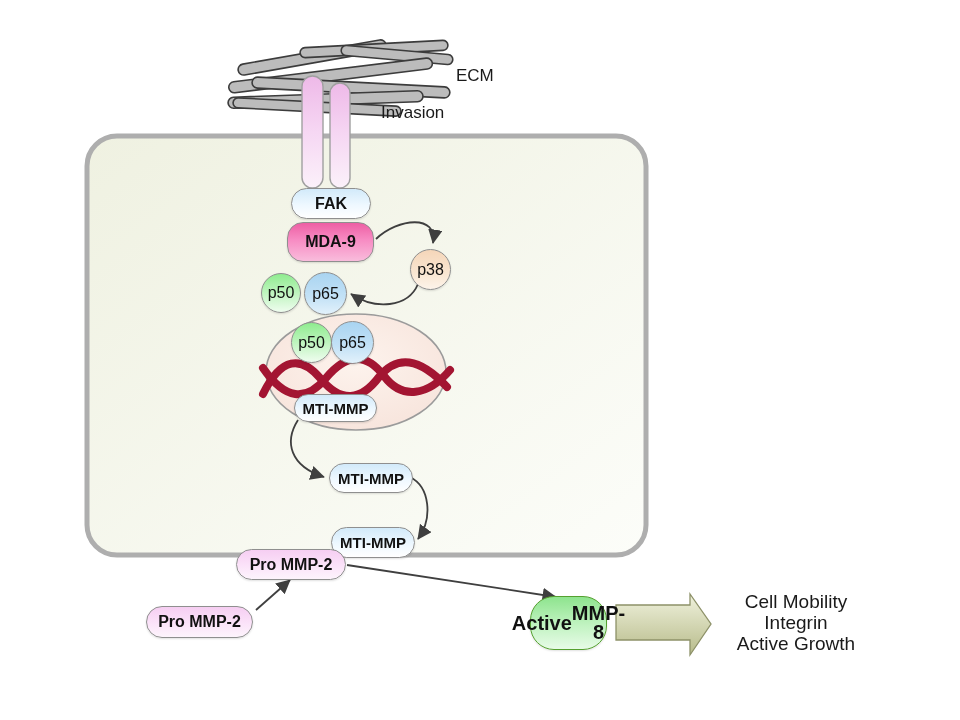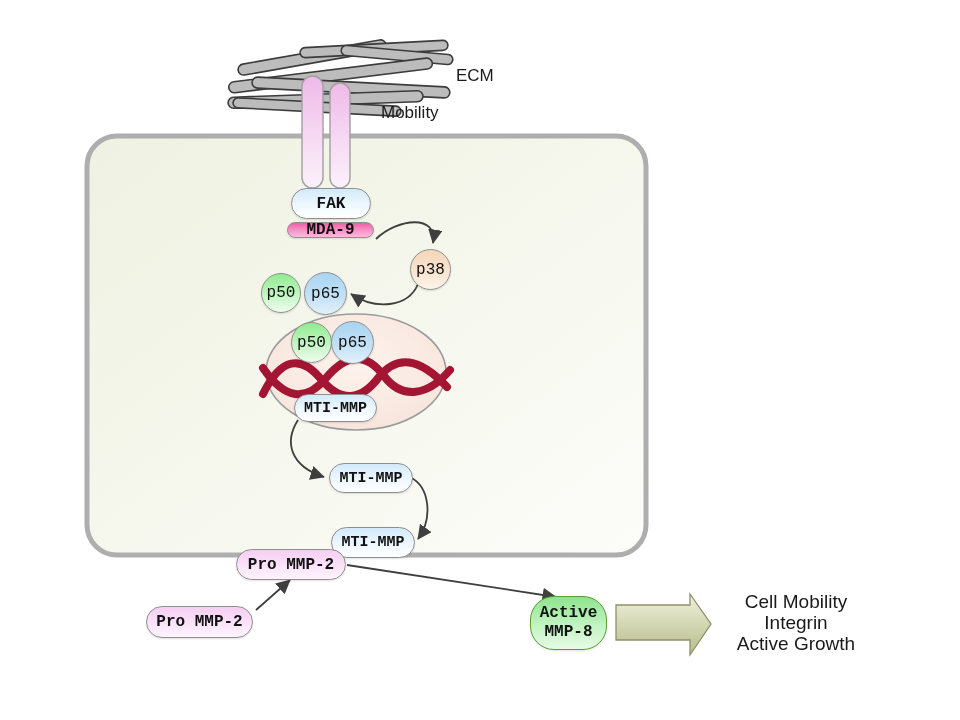--- a/index.html
+++ b/index.html
@@ -6,35 +6,34 @@
   .canvas{
     position:relative;width:960px;height:720px;background:#ffffff;overflow:hidden;
     font-family:"Liberation Sans",sans-serif;color:#1a1a1a;
   }
   .layer{position:absolute;left:0;top:0;}
   .node{
     position:absolute;display:flex;align-items:center;justify-content:center;
     text-align:center;font-weight:bold;font-size:16px;color:#111;
     border:1.4px solid #8f8f8f;box-sizing:border-box;
     box-shadow:0 1px 2px rgba(0,0,0,0.12);
-    font-family:Liberation Mono, monospace;
   }
   .pill{border-radius:16px;}
   .circle{border-radius:50%;font-weight:normal;font-size:16px;}
   .pill-blue{background:linear-gradient(180deg,#d2eafa 0%,#eef8ff 55%,#ffffff 100%);}
   .pill-pink-strong{background:linear-gradient(180deg,#ee5fa4 0%,#f78cc3 45%,#f9bcdc 100%);}
   .pill-peach{background:linear-gradient(180deg,#f3cfa5 0%,#f9e4c8 55%,#fdf3e4 100%);}
   .pill-pink-light{background:linear-gradient(180deg,#f6cef2 0%,#fbe3f9 55%,#fdf4fc 100%);text-align:right;}
   .pill-green{background:linear-gradient(180deg,#8ee48e 0%,#c2f3c2 55%,#e7fbe7 100%);border-color:#55a02f;border-radius:24px;}
   .circle-green{background:linear-gradient(180deg,#8fec8f 0%,#c8f6c8 60%,#effdef 100%);}
   .circle-blue{background:linear-gradient(180deg,#a9d4f1 0%,#c4e2f6 60%,#e2f1fb 100%);}
   .circle-peach{background:linear-gradient(180deg,#f5d6b9 0%,#f9e6d2 60%,#fdf4ea 100%);}
   .txt{position:absolute;font-size:17px;color:#1a1a1a;}
   .outcome{position:absolute;text-align:center;font-size:19px;line-height:21px;color:#1a1a1a;}
-  .two-line{flex-direction:column;line-height:19px;font-size:16px;}
+  .two-line{flex-direction:row;line-height:19px;font-size:20px;}
 </style>
 </head>
 <body>
 
 <div class="canvas">
 
   <svg class="layer" width="960" height="720" viewBox="0 0 960 720">
     <defs>
       <linearGradient id="gradCell" x1="0" y1="0" x2="1" y2="1">
         <stop offset="0" stop-color="#eff1e1"></stop>
@@ -88,24 +87,24 @@
       <path d="M298,420 C284,442 290,466 324,477" marker-end="url(#ah)"></path>
       <path d="M410,477 C430,487 433,518 418,539" marker-end="url(#ah)"></path>
       <path d="M256,610 L290,580" marker-end="url(#ah)"></path>
       <path d="M347,565 L556,597" marker-end="url(#ah)"></path>
     </g>
 
     <polygon points="616,605 690,605 690,594 711,624 690,655 690,640 616,640" fill="url(#gradBlockArrow)" stroke="#8d9168" stroke-width="1.3"></polygon>
   </svg>
 
   <div class="txt" style="left:456px;top:66px;text-align:right;">ECM</div>
-  <div class="txt" style="left:381px;top:103px;">Mobility</div>
+  <div class="txt" style="left:381px;top:103px;">Invasion</div>
 
   <div class="node pill pill-blue" style="left:291px;top:188px;width:80px;height:31px;">FAK</div>
-  <div class="node pill pill-pink-strong" style="left:287px;top:222px;width:87px;height:16px;">MDA-9</div>
+  <div class="node pill pill-pink-strong" style="left:287px;top:222px;width:87px;height:40px;">MDA-9</div>
 
   <div class="node circle circle-peach" style="left:410px;top:249px;width:41px;height:41px;">p38</div>
   <div class="node circle circle-green" style="left:261px;top:273px;width:40px;height:40px;">p50</div>
   <div class="node circle circle-blue" style="left:304px;top:272px;width:43px;height:43px;">p65</div>
 
   <div class="node circle circle-green" style="left:291px;top:322px;width:41px;height:41px;">p50</div>
   <div class="node circle circle-blue" style="left:331px;top:321px;width:43px;height:43px;">p65</div>
   <div class="node pill pill-blue" style="left:294px;top:394px;width:83px;height:28px;font-size:15px;">MTI-MMP</div>
 
   <div class="node pill pill-blue" style="left:329px;top:463px;width:84px;height:30px;font-size:15px;">MTI-MMP</div>

